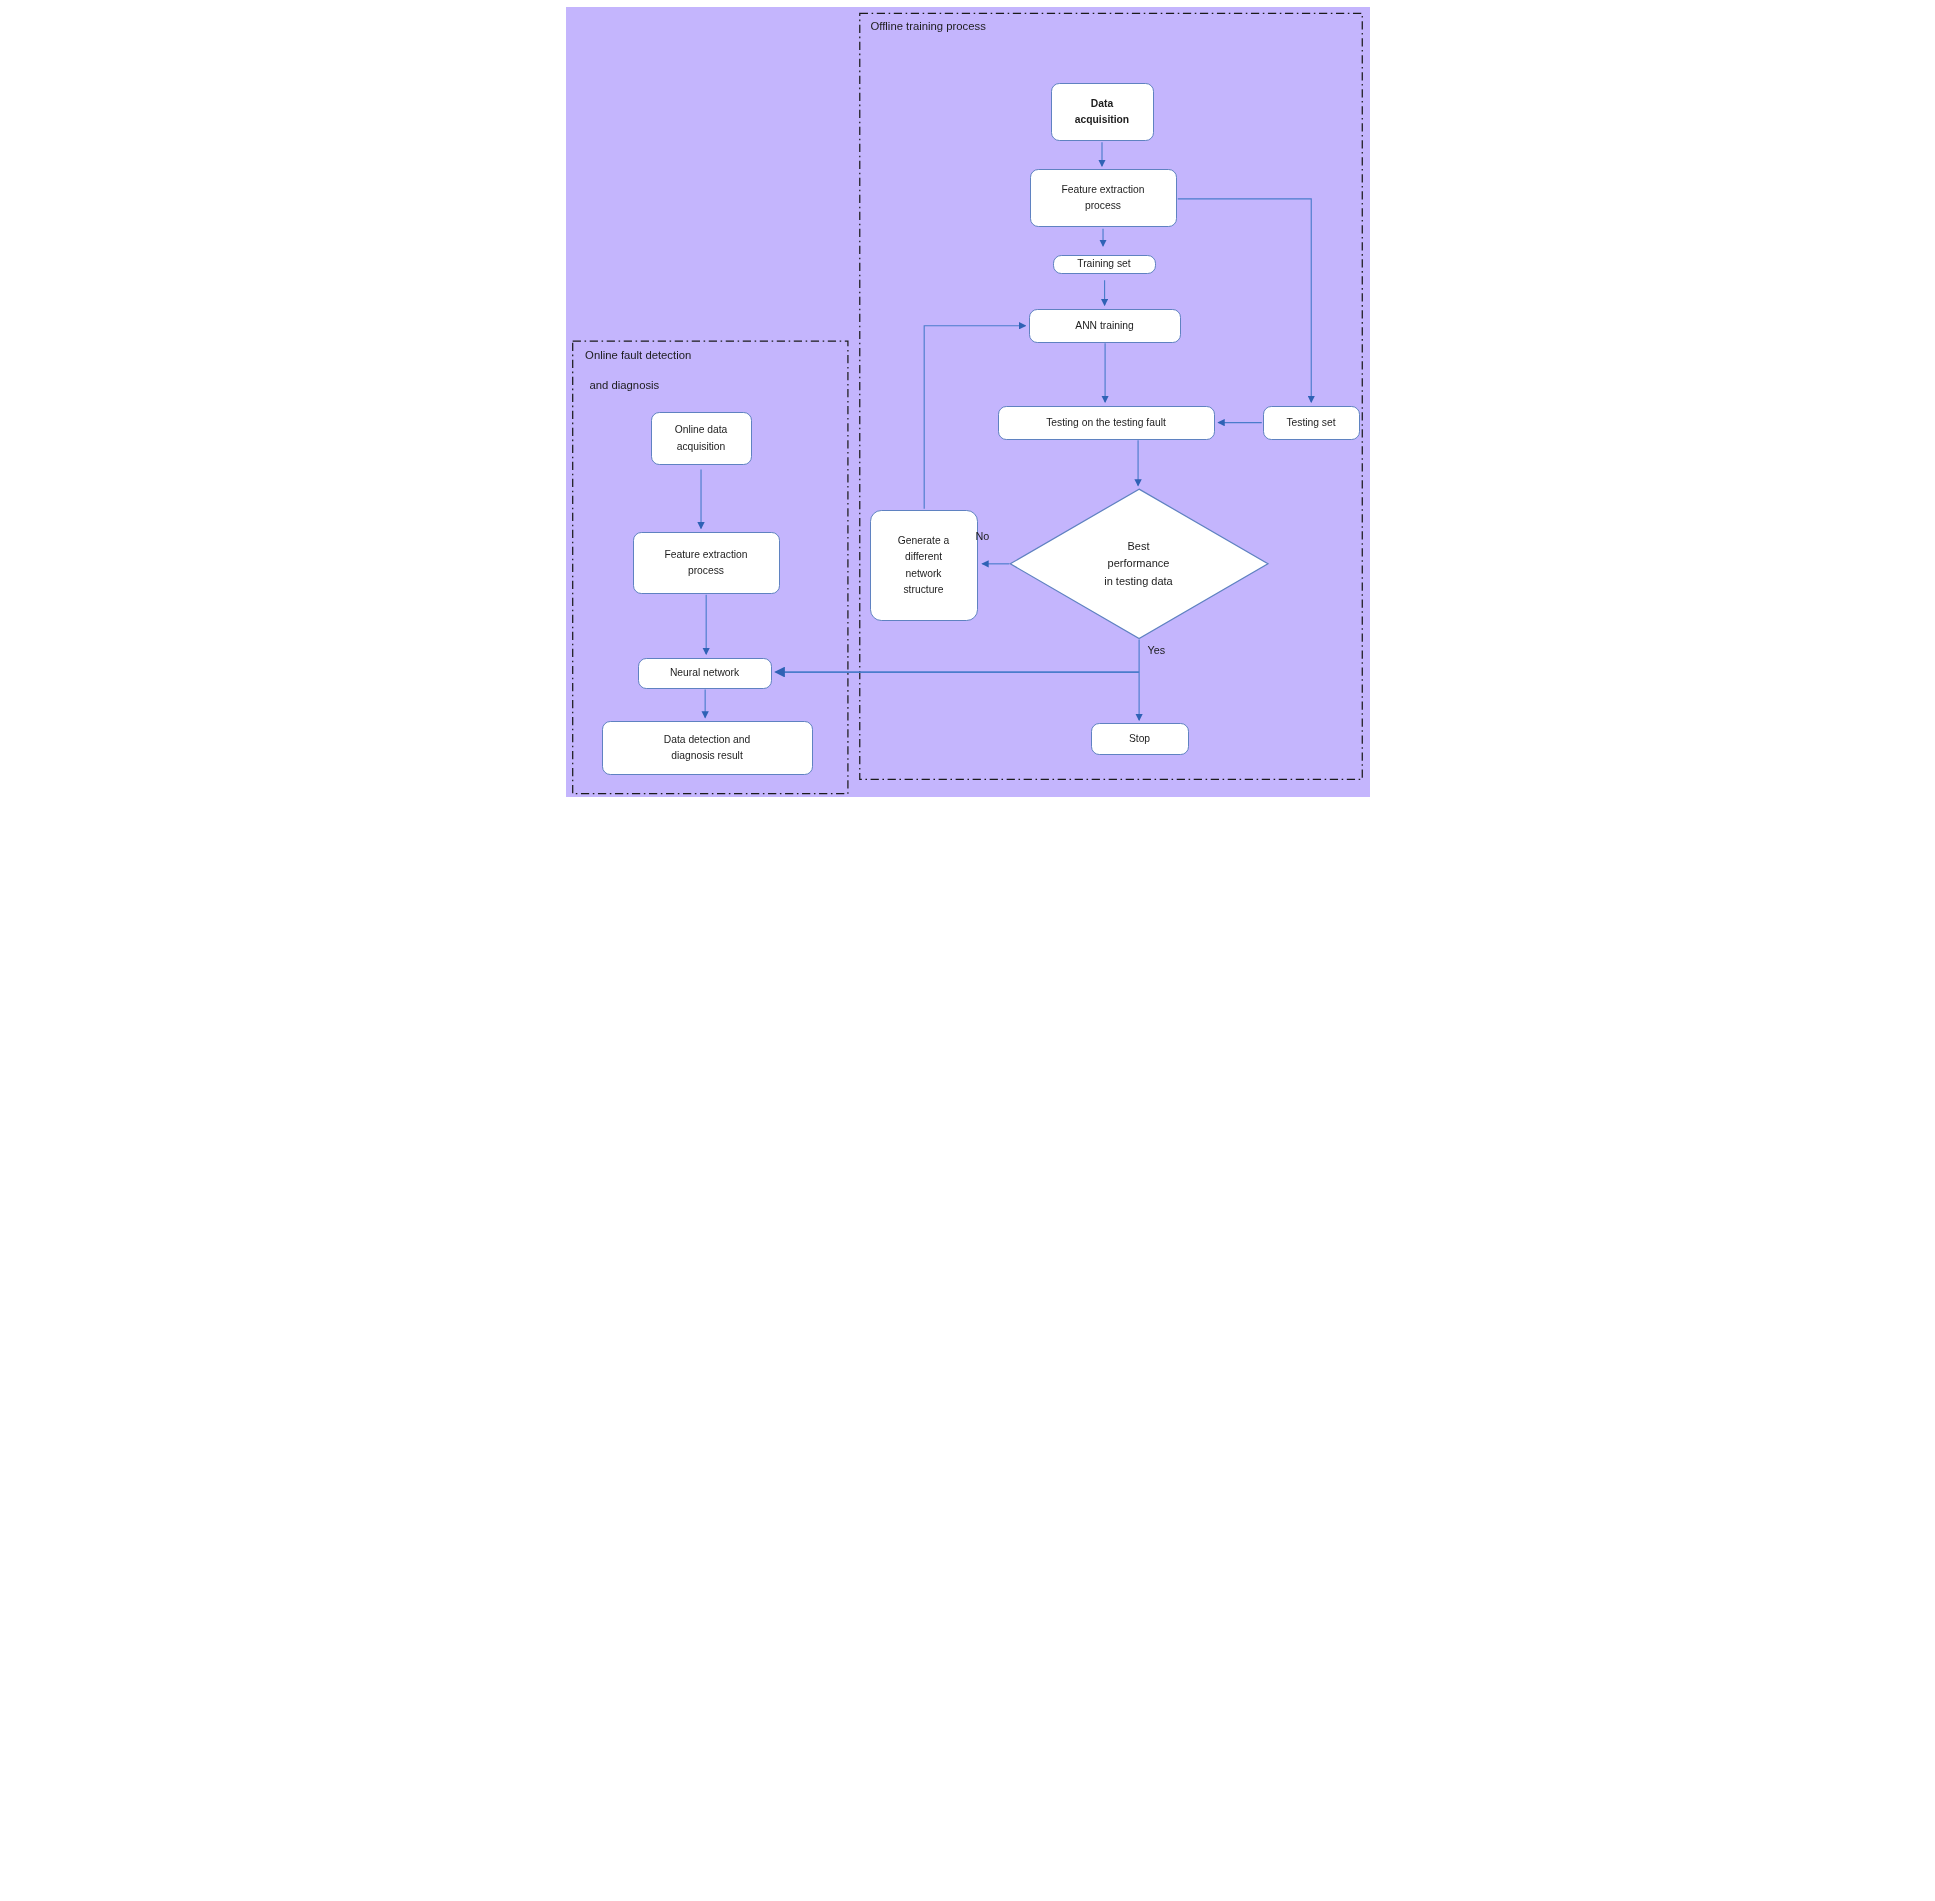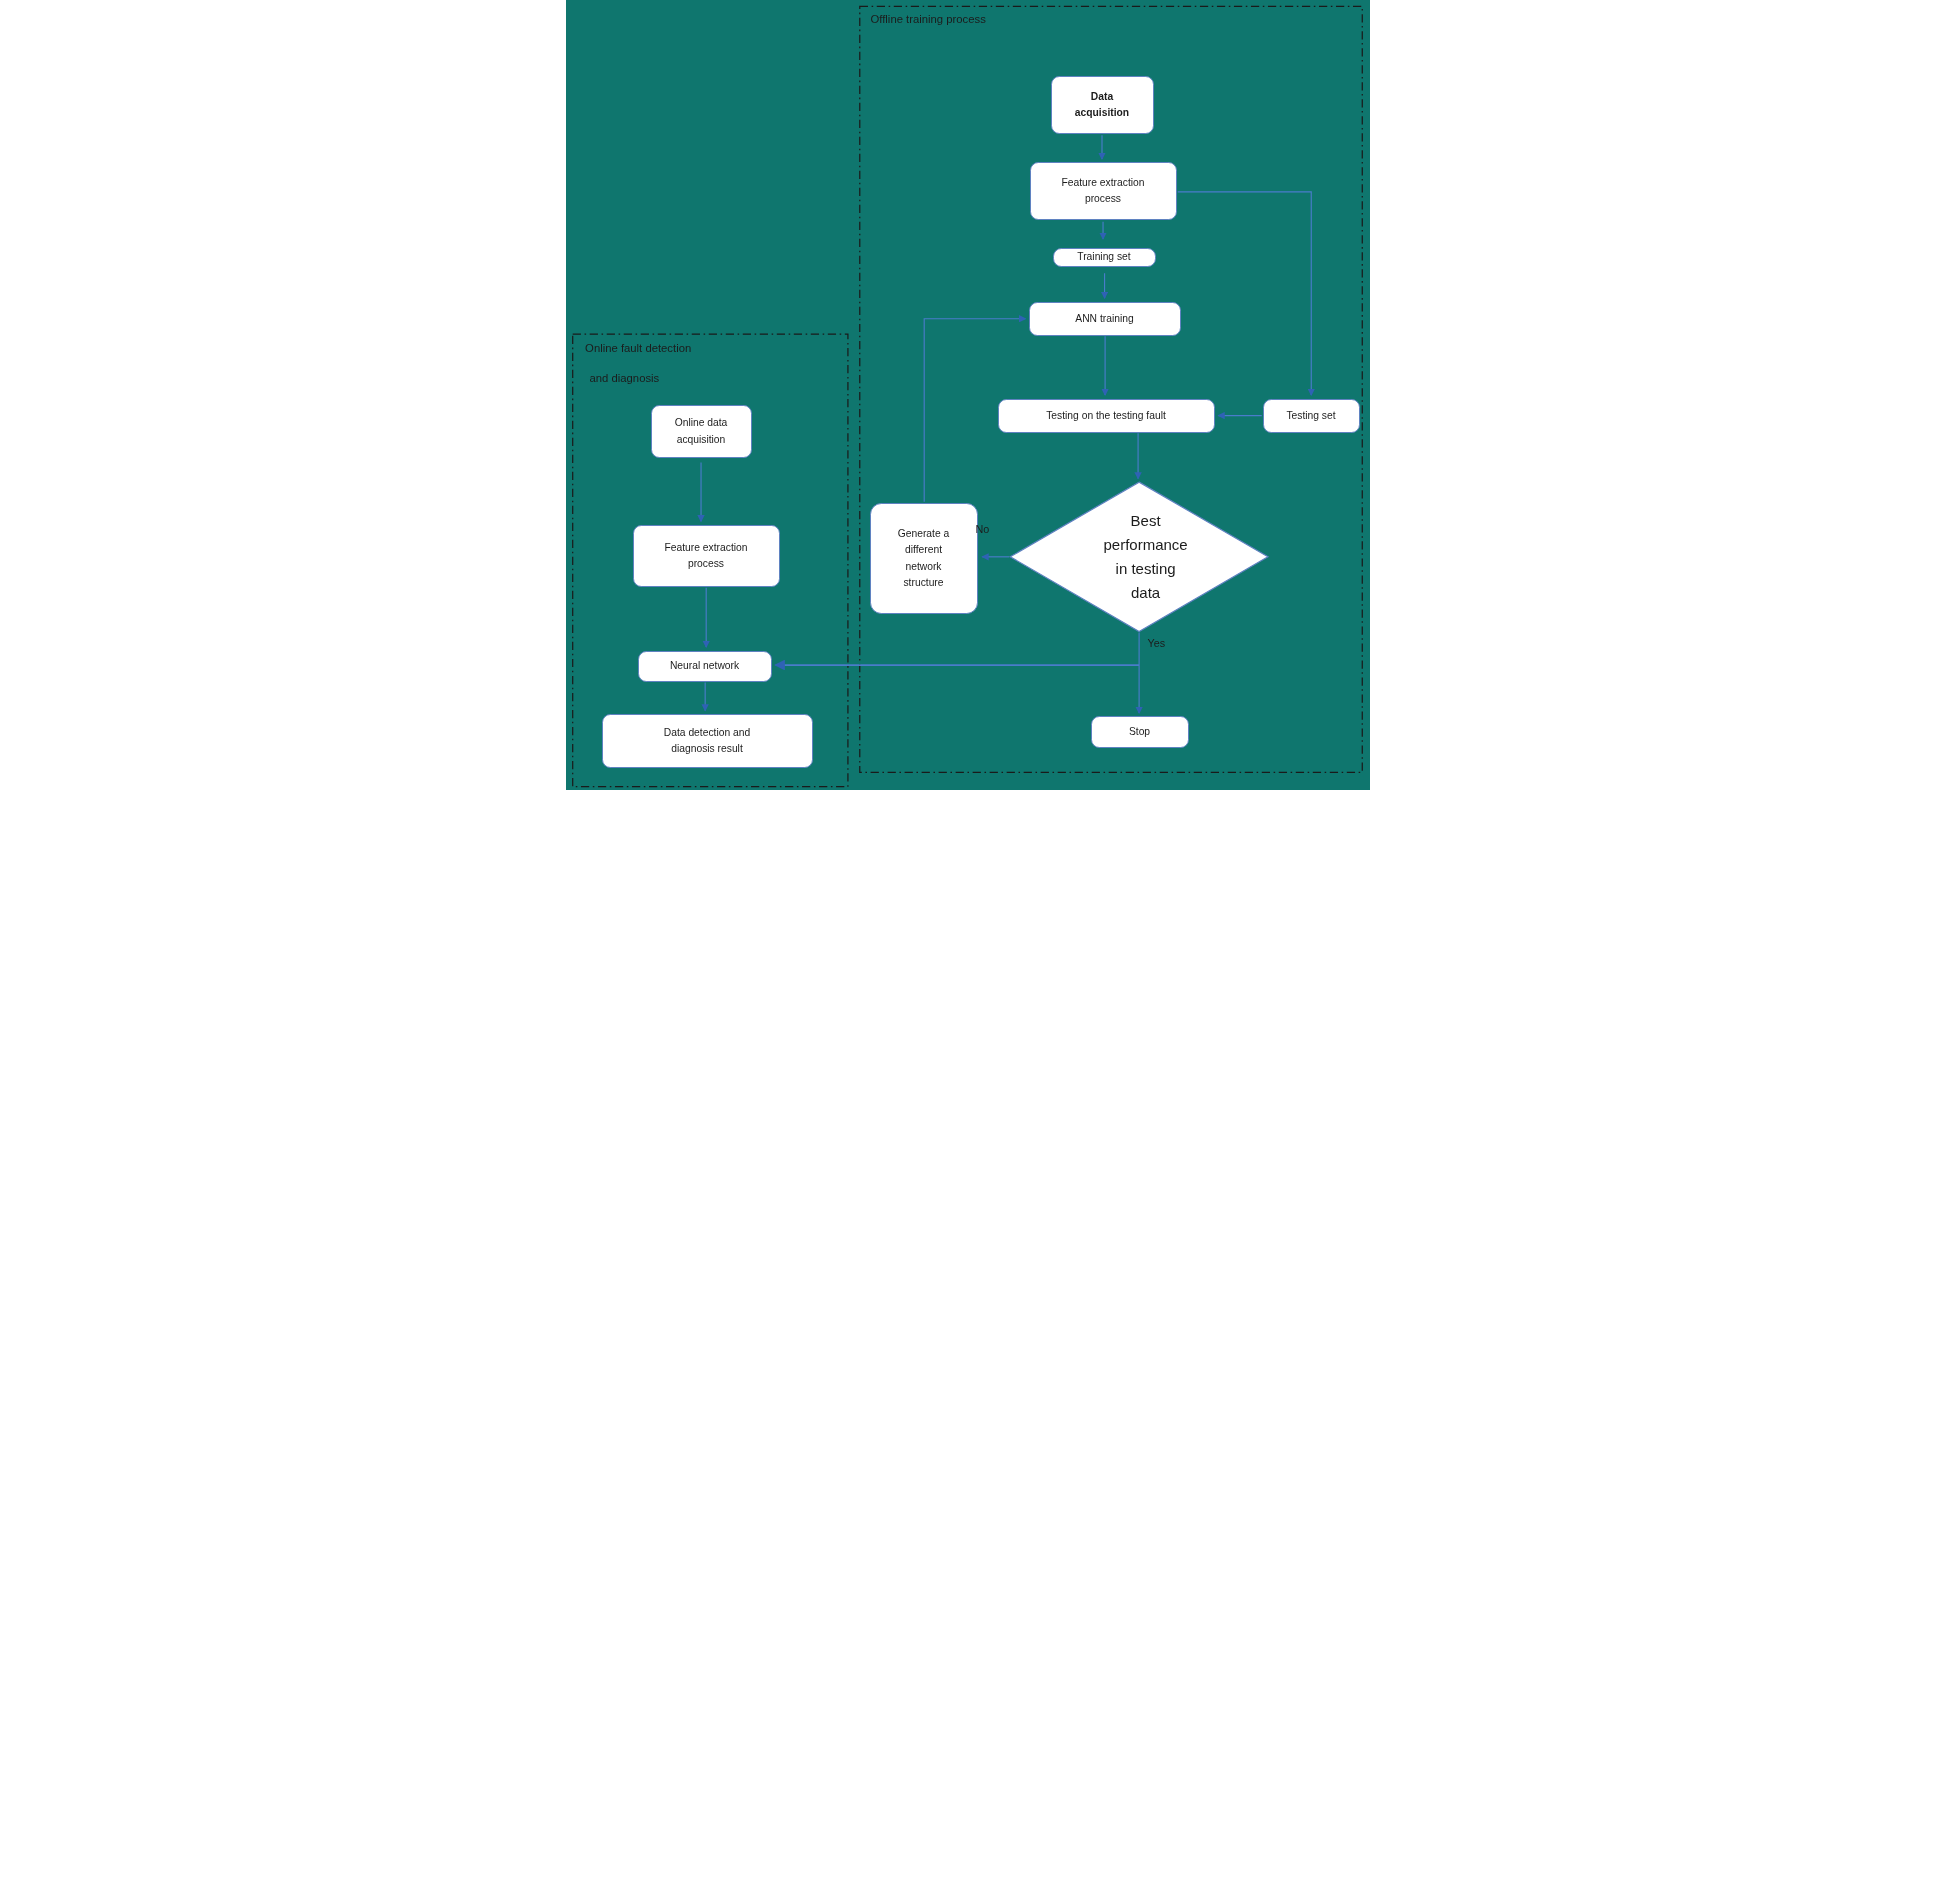--- a/index.html
+++ b/index.html
@@ -6,22 +6,22 @@
     margin:0;
     padding:0;
     background:#ffffff;
     font-family:"Liberation Sans", sans-serif;
     color:#1c1c1c;
   }
   #stage{
     position:relative;
     width:804px;
     height:790px;
-    margin:0 auto;
-    background:#0f766e;
+    margin:7px auto;
+    background:#c4b5fd;
     overflow:hidden;
   }
   #wires{
     position:absolute;
     left:0; top:0;
     width:804px; height:790px;
   }
   .node{
     position:absolute;
     display:flex;
@@ -45,21 +45,21 @@
     position:absolute;
     font-size:10.8px;
     white-space:nowrap;
   }
   .dtext{
     position:absolute;
     display:flex;
     align-items:center;
     justify-content:flex-start;
     text-align:center;
-    font-size:15px;
+    font-size:11px;
     line-height:1.6;
   }
   
   #n-data-acq       {left:485px;  top:76px;  width:103px; height:58px;}
   #n-feat-off       {left:464px;  top:162px;  width:147px; height:58px;}
   #n-train-set      {left:487px;  top:248px;  width:103px; height:19px;}
   #n-ann            {left:463px;  top:302px;  width:152px; height:34px;}
   #n-testing        {left:432px;  top:399px;  width:217px; height:34px;}
   #n-test-set       {left:697px; top:399px;  width:97px; height:34px;}
   #n-generate       {left:304px;  top:503px;  width:108px; height:111px; border-radius:11.3px;}

